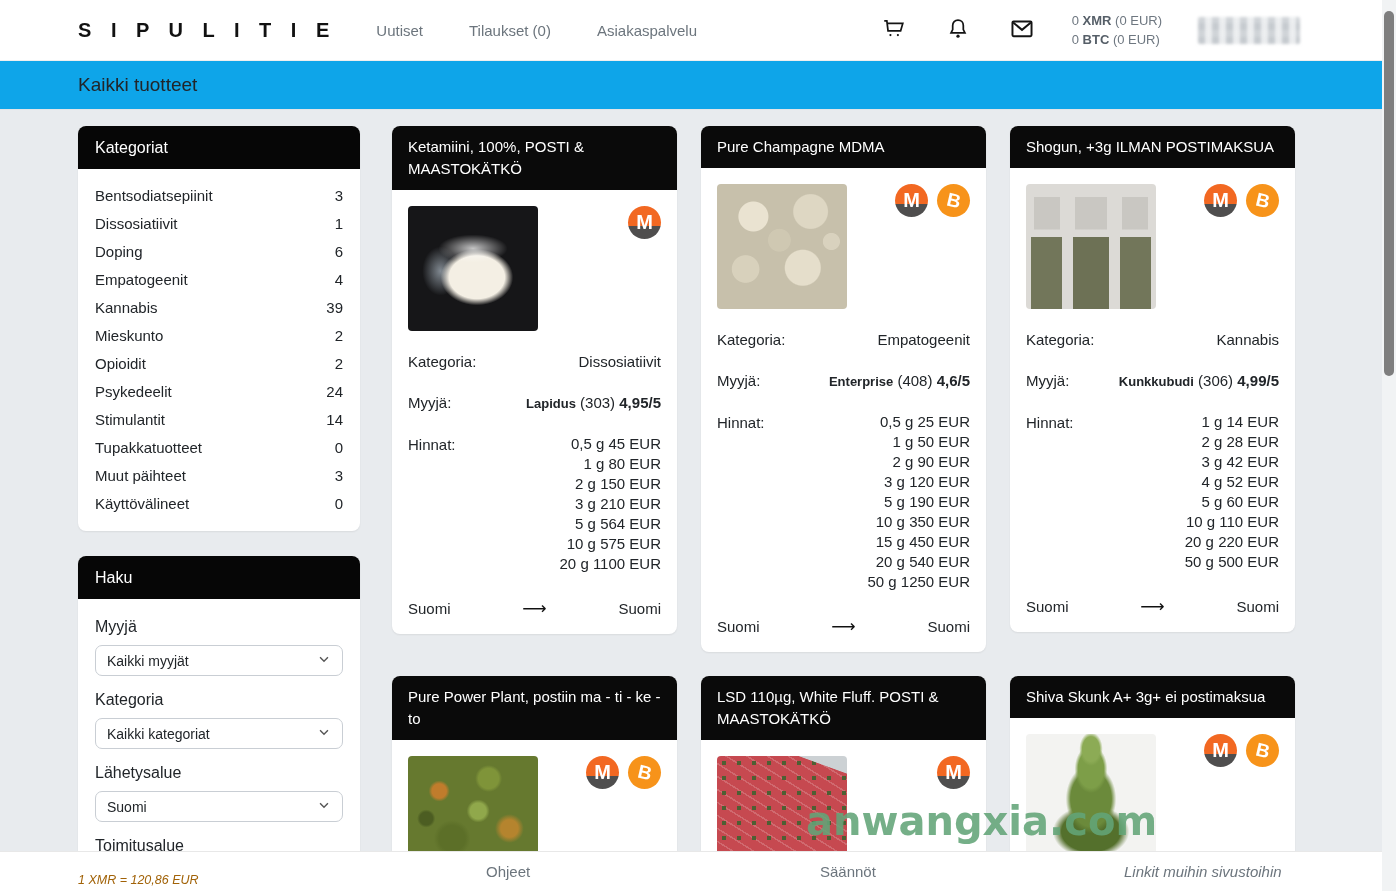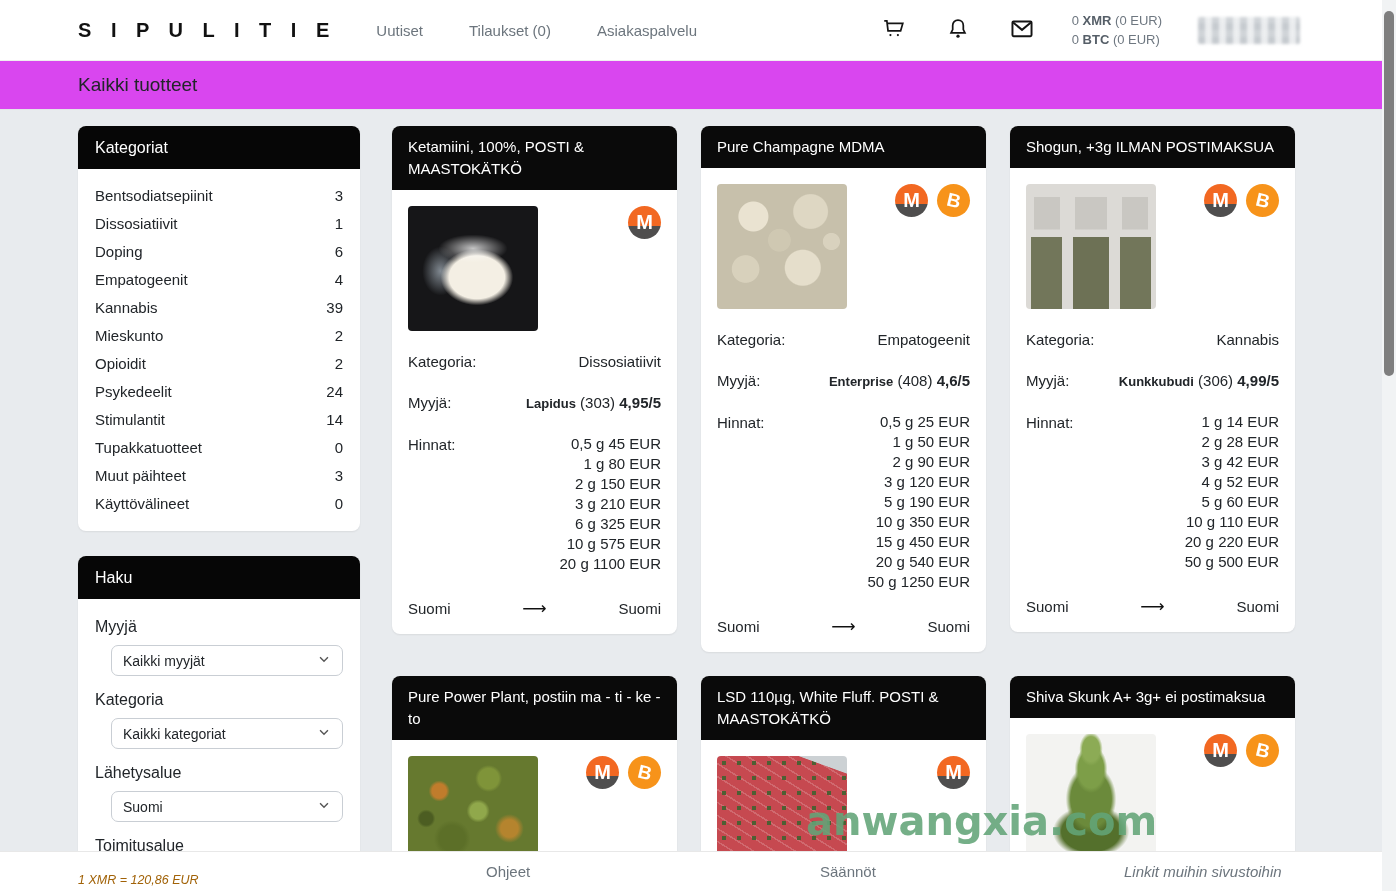--- a/index.html
+++ b/index.html
@@ -18,32 +18,32 @@
   .icon-btn{background:none;border:none;padding:0;width:28px;height:28px;cursor:pointer;display:flex;align-items:center;justify-content:center;}
   .icon-btn svg{width:26px;height:26px;}
   .balances{font-size:13px;color:#6e7780;line-height:19px;white-space:nowrap;}
   .balances b{color:#565f68;}
   .blur-user{width:102px;height:27px;border-radius:2px;cursor:pointer;
     background:
       repeating-linear-gradient(90deg,rgba(178,184,190,.55) 0 7px,rgba(236,238,240,.92) 7px 14px),
       repeating-linear-gradient(0deg,rgba(198,203,208,.6) 0 7px,rgba(242,244,246,.95) 7px 14px);
     filter:blur(1.6px);}
   
-  .pagebar{height:48px;background:#d946ef;border-top:1px solid #efefef;border-bottom:1px solid #e2e5e8;display:flex;align-items:center;padding-left:78px;}
+  .pagebar{height:48px;background:#0ea5e9;border-top:1px solid #efefef;border-bottom:1px solid #e2e5e8;display:flex;align-items:center;padding-left:78px;}
   .pagebar h1{font-size:19px;font-weight:400;color:#212529;margin:0;}
   
   main{display:flex;gap:32px;padding:16px 101px 0 78px;align-items:flex-start;}
   aside{width:282px;flex:none;}
   .panel{background:#fff;border-radius:8px;box-shadow:0 1px 2px rgba(0,0,0,.07);margin-bottom:25px;}
   .panel-head{background:#060606;color:#fff;font-size:16px;padding:11px 17px;border-radius:8px 8px 0 0;line-height:21px;}
   .cat-list{list-style:none;margin:0;padding:12px 17px 14px;}
   .cat-list li{display:flex;justify-content:space-between;align-items:center;padding:3.5px 0;font-size:15px;line-height:21px;cursor:pointer;}
   .search-body{padding:4px 17px 18px;}
   .field-label{font-size:16px;color:#212529;margin:15px 0 9px;}
-  .select{height:29px;border:1px solid #c9ced4;border-radius:7px;display:flex;align-items:center;justify-content:space-between;padding:0 11px;font-size:14px;color:#212529;background:#fff;cursor:pointer;margin-left:16px;}
+  .select{height:29px;border:1px solid #c9ced4;border-radius:7px;display:flex;align-items:center;justify-content:space-between;padding:0 11px;font-size:14px;color:#212529;background:#fff;cursor:pointer;}
   .select svg{width:14px;height:14px;flex:none;}
   
   .grid{flex:1;display:grid;grid-template-columns:repeat(3,1fr);gap:24px;align-items:start;}
   .card{background:#fff;border-radius:8px;box-shadow:0 1px 2px rgba(0,0,0,.07);}
   .card-head{background:#0a0a0a;color:#fff;font-size:15px;line-height:22px;padding:10px 16px;border-radius:8px 8px 0 0;cursor:pointer;}
   .card-body{padding:16px;}
   .card-top{display:flex;justify-content:space-between;align-items:flex-start;margin-bottom:12px;}
   .pimg{width:130px;height:125px;border-radius:4px;cursor:pointer;flex:none;}
   .pays{display:flex;gap:9px;}
   .pay{width:33px;height:33px;border-radius:50%;display:flex;align-items:center;justify-content:center;flex:none;}
@@ -260,21 +260,21 @@
             <span class="lbl">Myyjä:</span>
             <span class="seller"><b class="sname">Lapidus</b> (303) <b>4,95/5</b></span>
           </div>
           <div class="irow">
             <span class="lbl">Hinnat:</span>
             <div class="plist">
               <div>0,5 g 45 EUR</div>
               <div>1 g 80 EUR</div>
               <div>2 g 150 EUR</div>
               <div>3 g 210 EUR</div>
-              <div>6 g 325 EUR</div>
+              <div>5 g 564 EUR</div>
               <div>10 g 575 EUR</div>
               <div>20 g 1100 EUR</div>
             </div>
           </div>
           <div class="card-foot">
             <span>Suomi</span>
             <span class="arrow">⟶</span>
             <span>Suomi</span>
           </div>
         </div>

